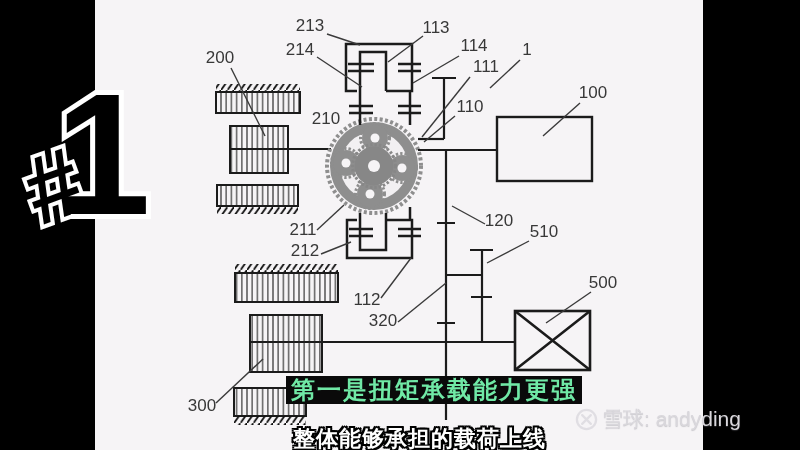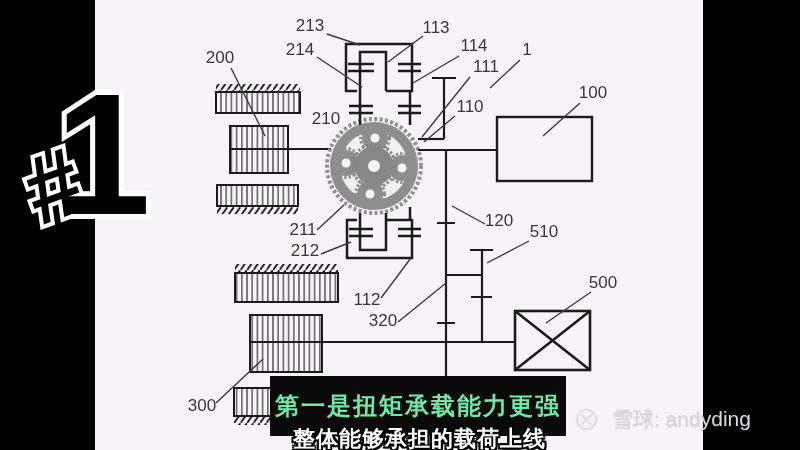--- a/index.html
+++ b/index.html
@@ -15,40 +15,40 @@
   .badge .digit{position:absolute;left:55px;top:68px;font:900 172px "Liberation Sans",sans-serif;line-height:1;}
   .badge .digit.outline{color:#fff;-webkit-text-stroke:10px #fff;}
   .badge .digit.fill{color:#000;}
   .badge .hash{position:absolute;left:26px;top:138px;font:900 96px "Liberation Sans",sans-serif;line-height:1;
     transform:rotate(-20deg);}
   .badge .hash.outline{color:#fff;-webkit-text-stroke:8px #fff;}
   .badge .hash.fill{color:#000;}
 
   
   .sub1{
-    position:absolute;left:270px;top:376px;
+    position:absolute;left:286px;top:376px;
     background:#0a0a0a;color:#70e9a6;
     font-size:24px;font-weight:800;letter-spacing:2px;line-height:28px;
-    padding:16px 5px;white-space:nowrap;
+    padding:0 5px;white-space:nowrap;
     font-family:Liberation Sans, sans-serif;
   }
   .sub2{
     position:absolute;left:293px;top:400px;
     color:#fff;font-size:22px;font-weight:800;letter-spacing:1px;line-height:26px;
     white-space:nowrap;
     text-shadow:-2px -2px 0 #000,2px -2px 0 #000,-2px 2px 0 #000,2px 2px 0 #000,
                 0 -2px 0 #000,0 2px 0 #000,-2px 0 0 #000,2px 0 0 #000;
     font-family:"Liberation Sans",sans-serif;
     margin-top:26px;
   }
 
   
   .watermark{
     position:absolute;left:575px;top:404px;height:30px;
-    display:flex;align-items:center;gap:14px;
+    display:flex;align-items:center;gap:4px;
   }
   .wm-logo{width:23px;height:23px;flex:0 0 auto;}
   .wm-text{
     font-size:21px;color:#d9d7dc;white-space:nowrap;
     text-shadow:0 1px 1px rgba(120,120,130,0.35);
     font-family:"Liberation Sans",sans-serif;
   }
 </style>
 </head>
 <body>

